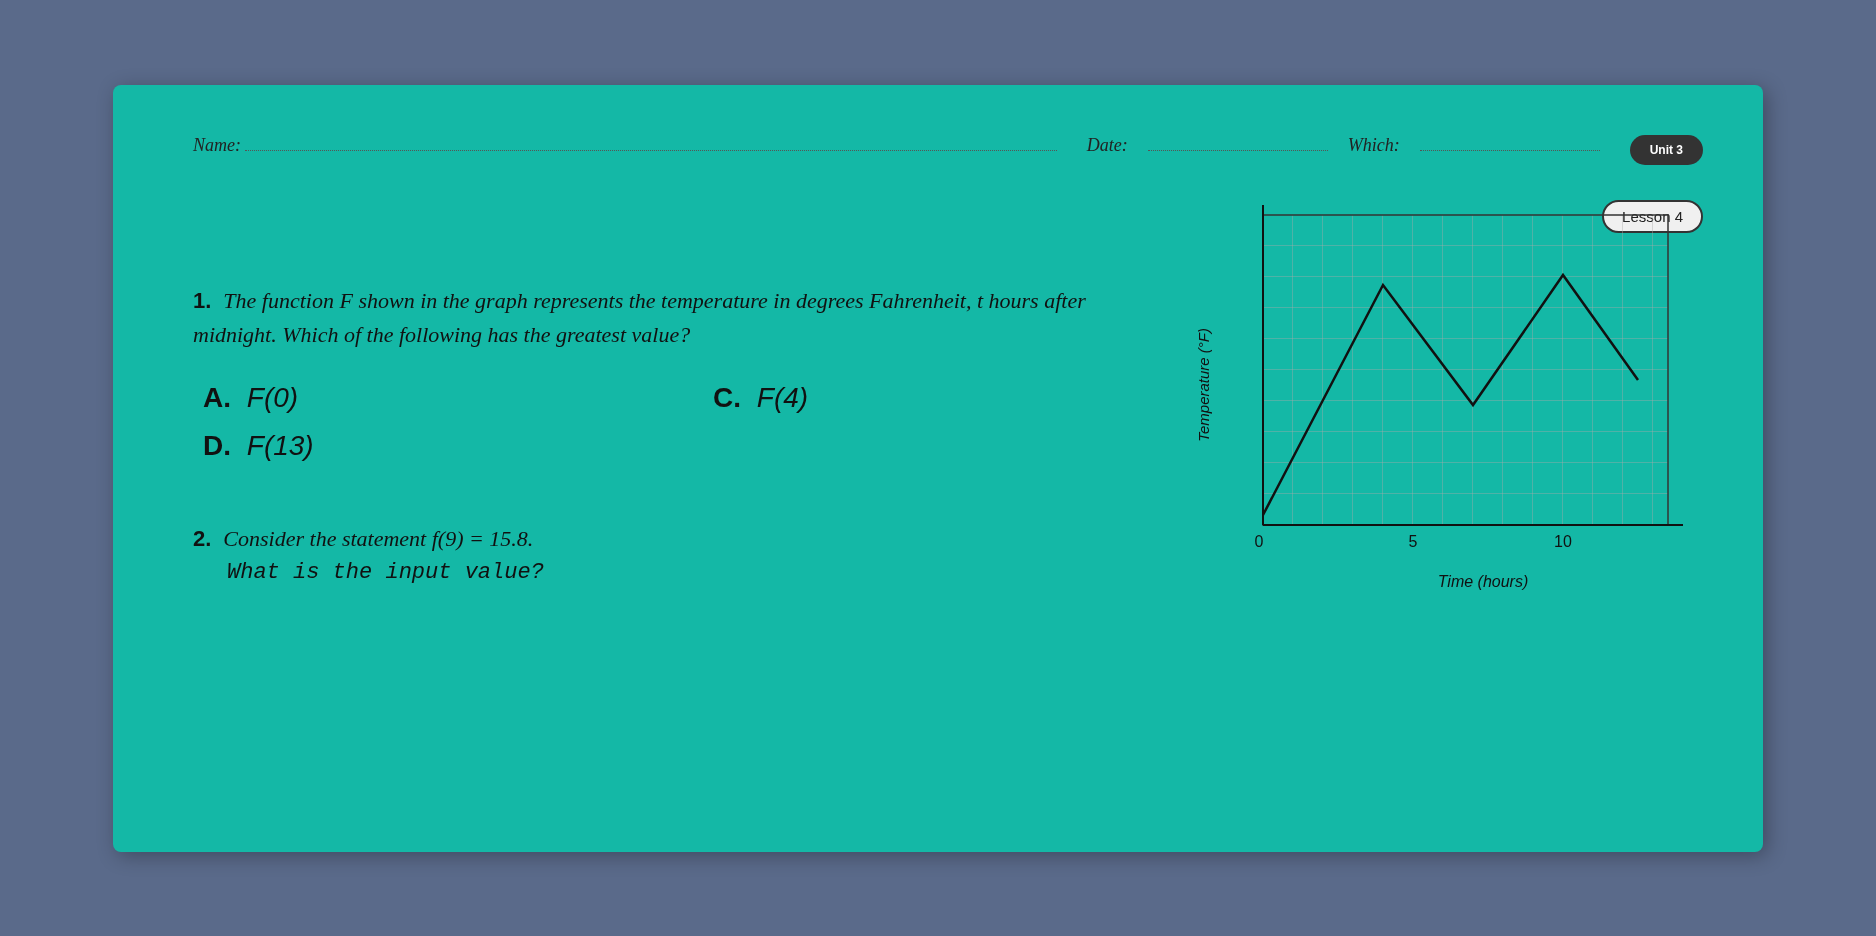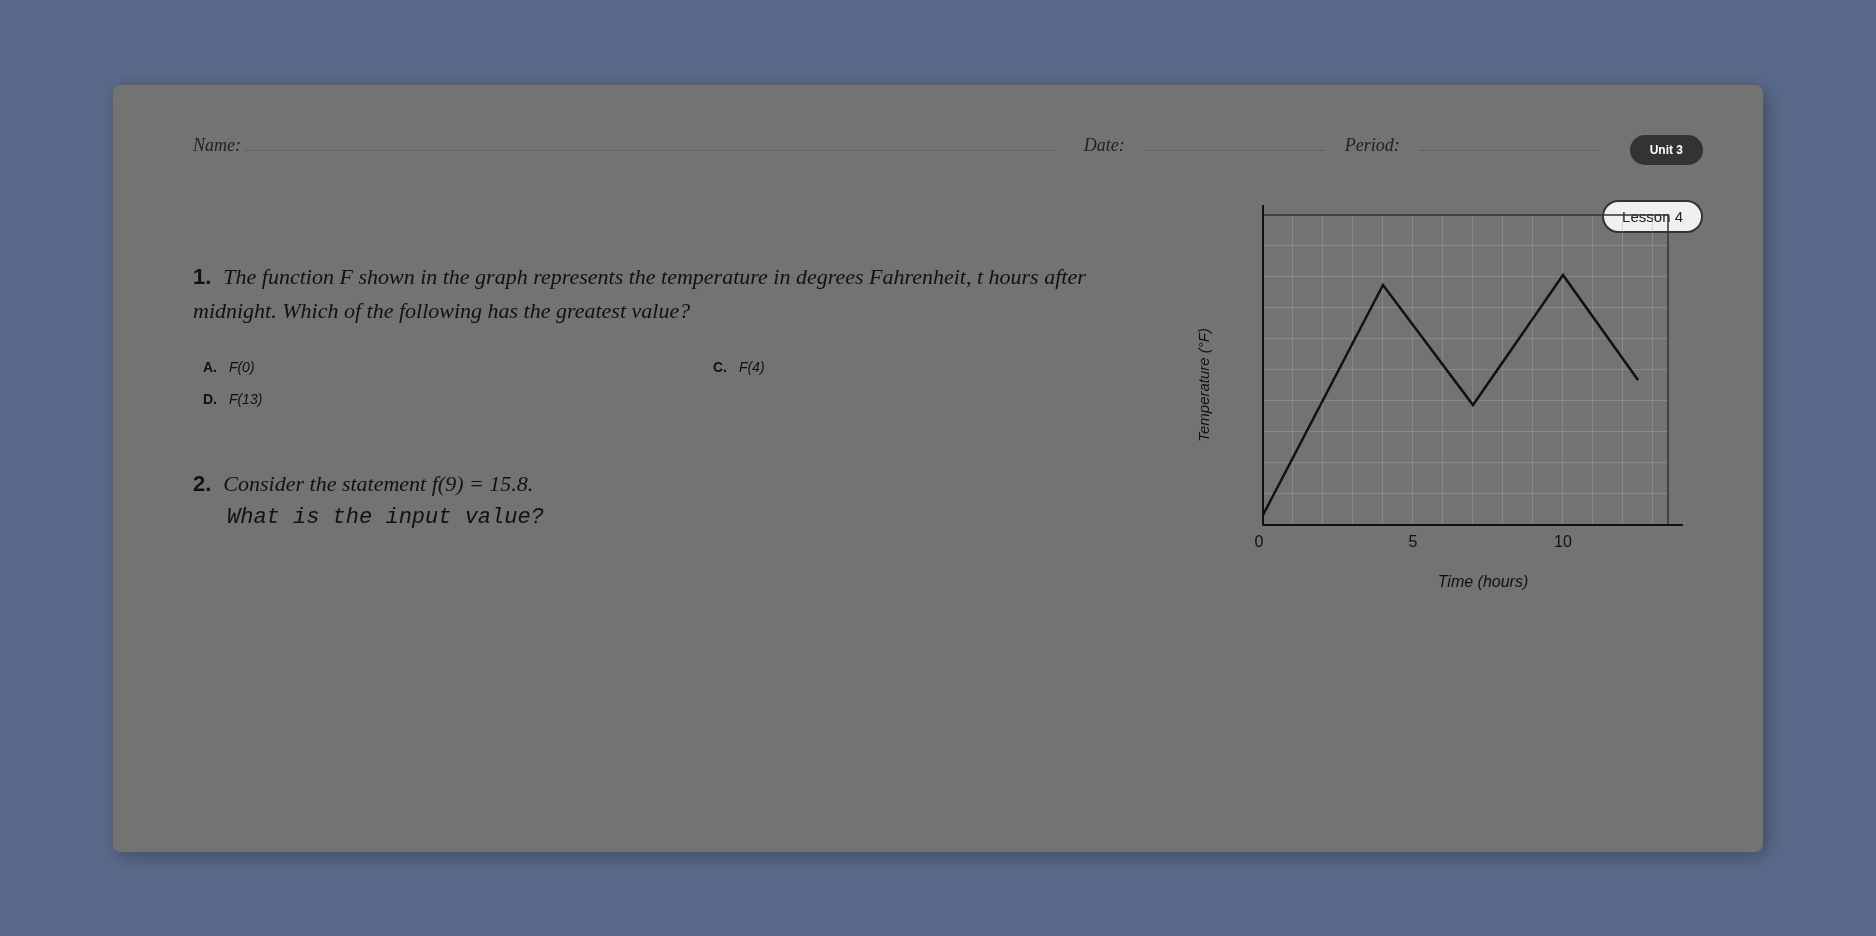--- a/index.html
+++ b/index.html
@@ -11,21 +11,21 @@
       display: flex;
       align-items: center;
       justify-content: center;
       font-family: Georgia, 'Times New Roman', serif;
       overflow: hidden;
     }
 
     .page {
       width: 1650px;
       height: 767px;
-      background: #737373;
+      background: #14b8a6;
       border-radius: 8px;
       position: relative;
       padding: 50px 60px 40px 80px;
       box-shadow: 4px 4px 20px rgba(0,0,0,0.3);
     }
 
     
     .header-row {
       display: flex;
       align-items: flex-start;
@@ -101,21 +101,21 @@
       border-radius: 20px;
       padding: 6px 18px;
       font-size: 15px;
       font-family: Arial, sans-serif;
       color: #222;
     }
 
     
     .content-row {
       display: flex;
-      align-items: center;
+      align-items: flex-end;
       gap: 40px;
     }
 
     .left-content {
       flex: 1;
       min-width: 0;
     }
 
     .question-1 {
       margin-bottom: 60px;
@@ -143,21 +143,21 @@
 
     .options-grid {
       display: grid;
       grid-template-columns: 1fr 1fr;
       gap: 16px 80px;
       margin-top: 20px;
       margin-left: 10px;
     }
 
     .option {
-      font-size: 14px;
+      font-size: 28px;
       color: #111;
       font-family: Arial, sans-serif;
     }
 
     .option-letter {
       font-weight: bold;
       margin-right: 8px;
       font-family: Arial, sans-serif;
     }
 
@@ -228,21 +228,21 @@
 <div class="page">
 
   <div class="header-row">
     <div class="header-left">
       <span class="header-label">Name:</span>
       <div class="header-dots"></div>
     </div>
     <div class="header-date-period">
       <span class="header-date-label">Date:</span>
       <div class="header-date-dots"></div>
-      <span class="header-period-label">Period:</span>
+      <span class="header-period-label">Which:</span>
       <div class="header-period-dots"></div>
     </div>
     <div class="unit-badge">Unit 3</div>
   </div>
 
   <div class="lesson-badge">Lesson 4</div>
 
   <div class="content-row">
 
     <div class="left-content">

